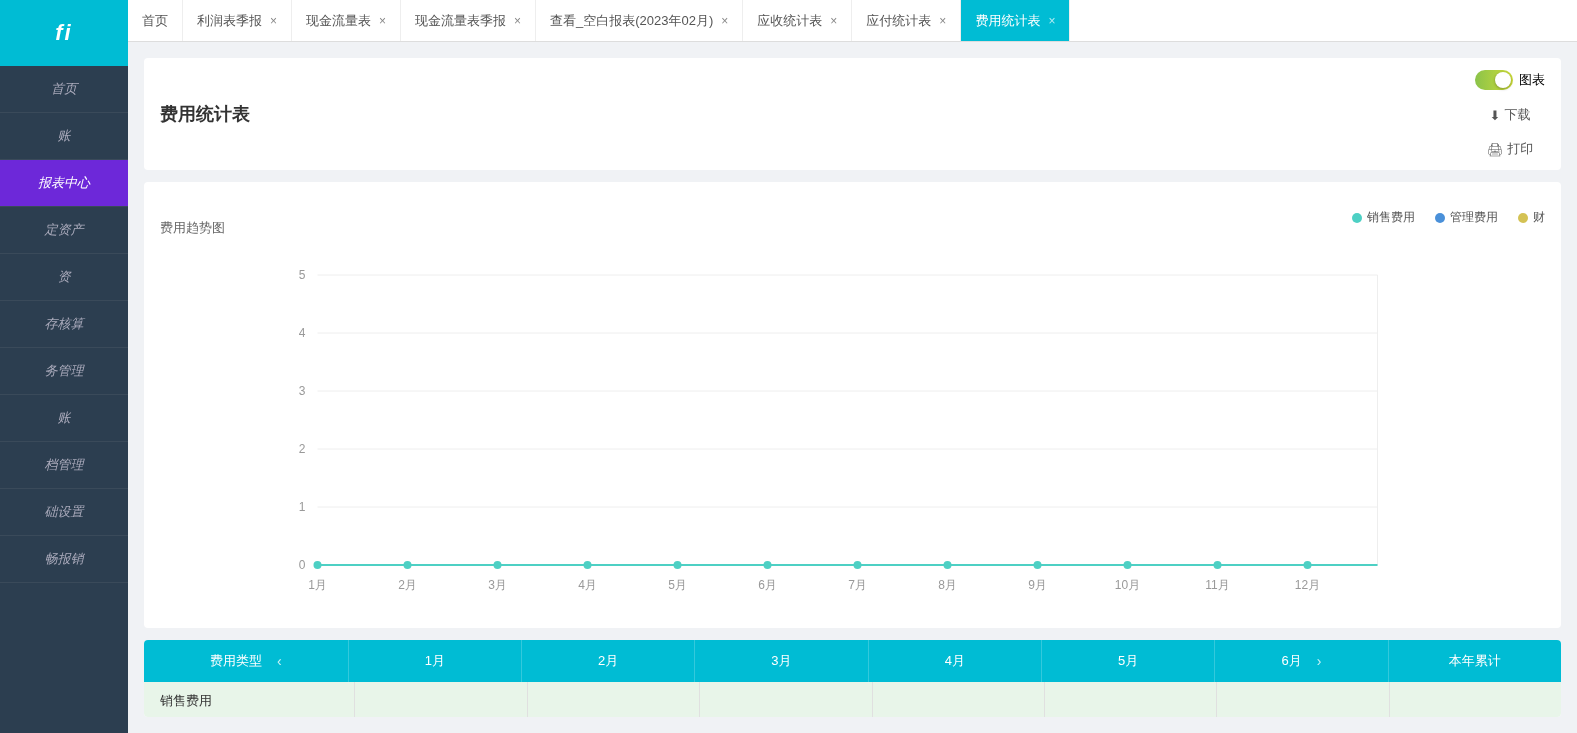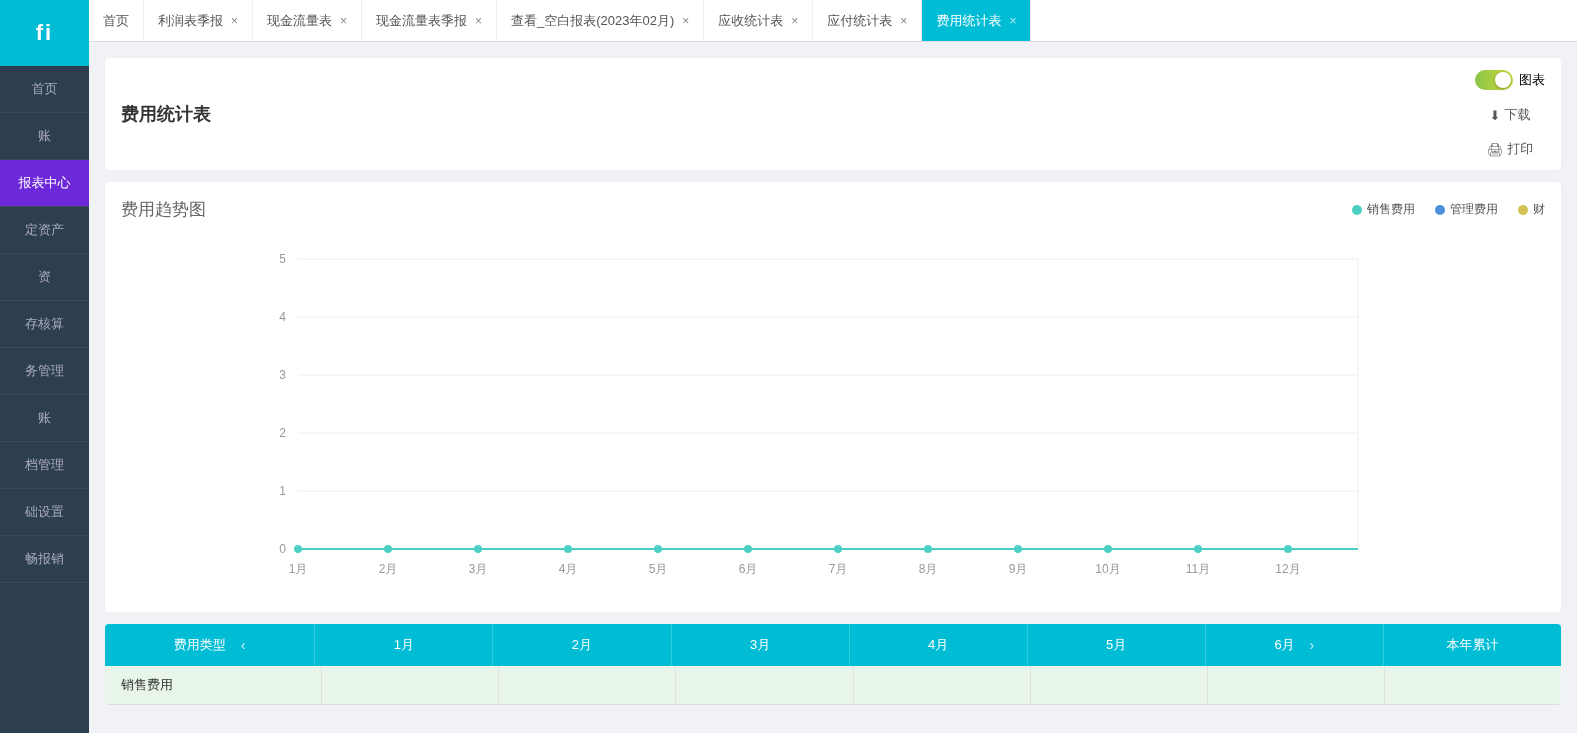--- a/index.html
+++ b/index.html
@@ -1,27 +1,28 @@
 <!DOCTYPE html>
 <html><head>
   <meta charset="utf-8">
   <style>
     * { box-sizing: border-box; margin: 0; padding: 0; }
     body { font-family: 'Microsoft YaHei', Arial, sans-serif; font-size: 13px; background: #f0f2f5; display: flex; height: 733px; overflow: hidden; }
 
     
     .sidebar {
-      width: 89px;
+      width: 128px;
       background: #2c3e50;
       color: #ccc;
       display: flex;
       flex-direction: column;
       flex-shrink: 0;
       height: 100%;
       overflow: hidden;
+      font-style: italic;
     }
     .sidebar-logo {
       background: #00bcd4;
       height: 66px;
       display: flex;
       align-items: center;
       justify-content: center;
       font-size: 22px;
       font-weight: bold;
       color: white;
@@ -148,22 +149,23 @@
       border-radius: 4px;
       padding: 16px;
     }
     .chart-header {
       display: flex;
       align-items: center;
       justify-content: space-between;
       margin-bottom: 12px;
     }
     .chart-title {
-      font-size: 17px;
+      font-size: 13px;
       color: #666;
+      margin-top: 21px;
     }
     .legend {
       display: flex;
       align-items: center;
       gap: 20px;
     }
     .legend-item {
       display: flex;
       align-items: center;
       gap: 5px;

